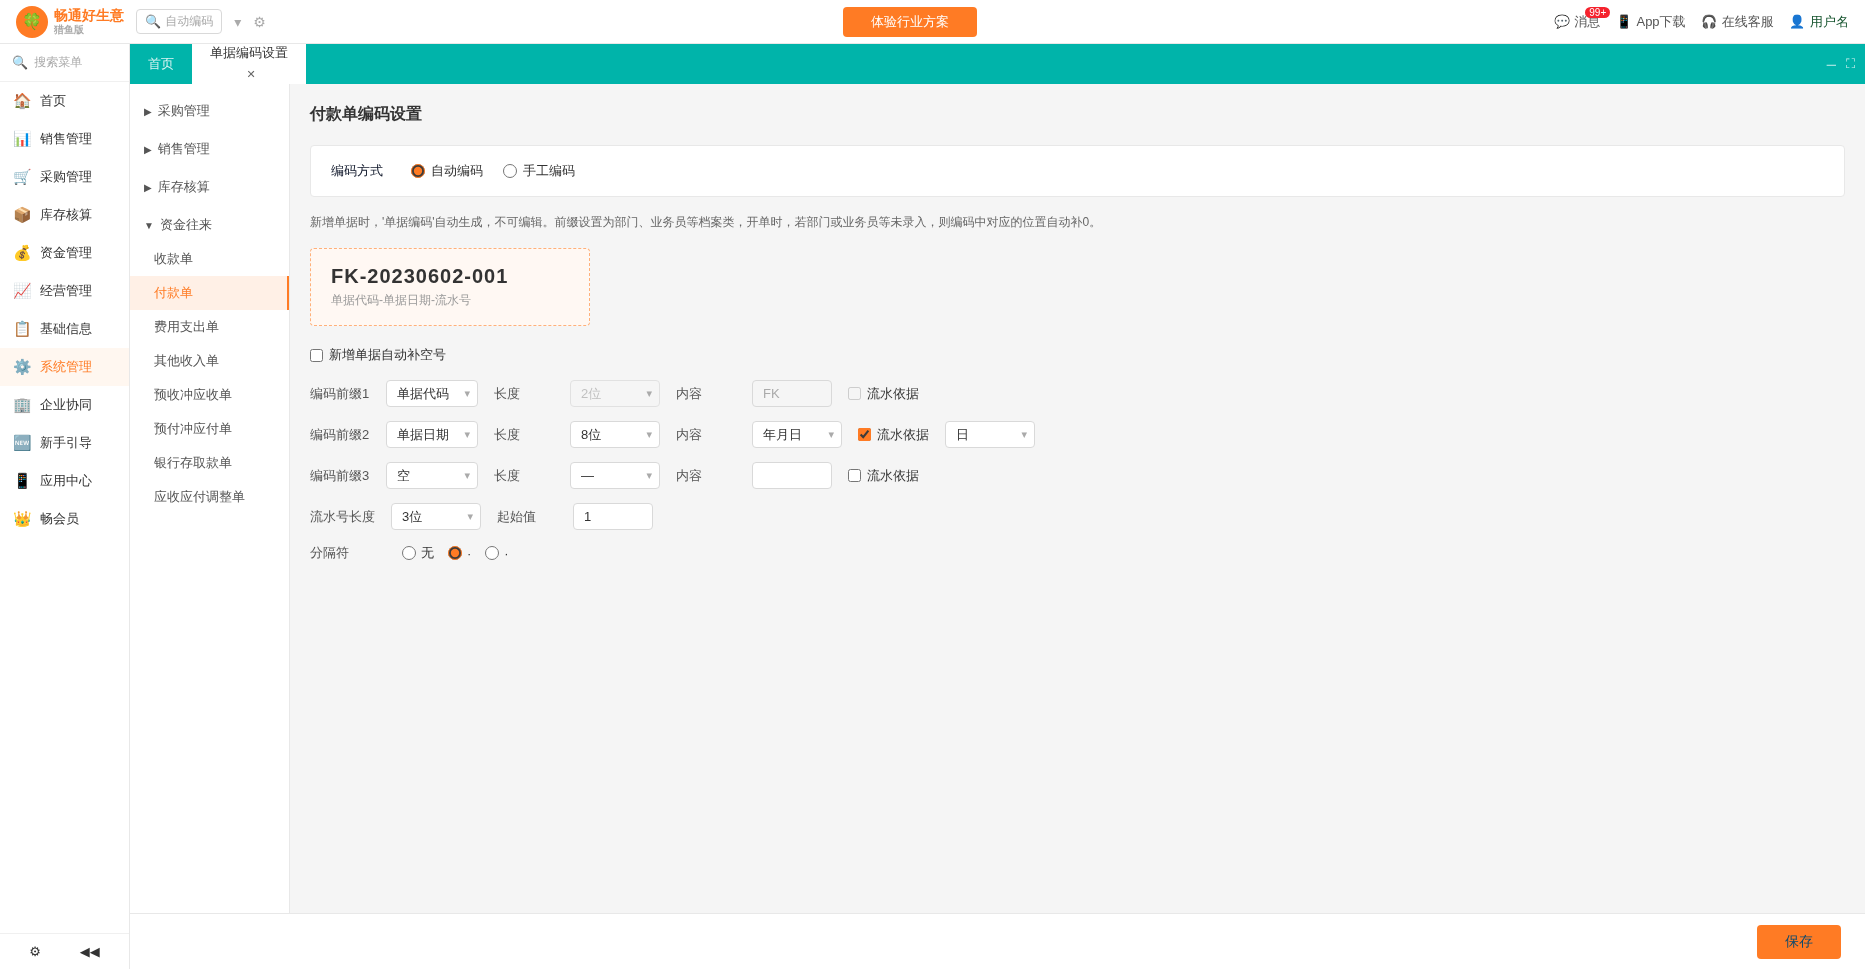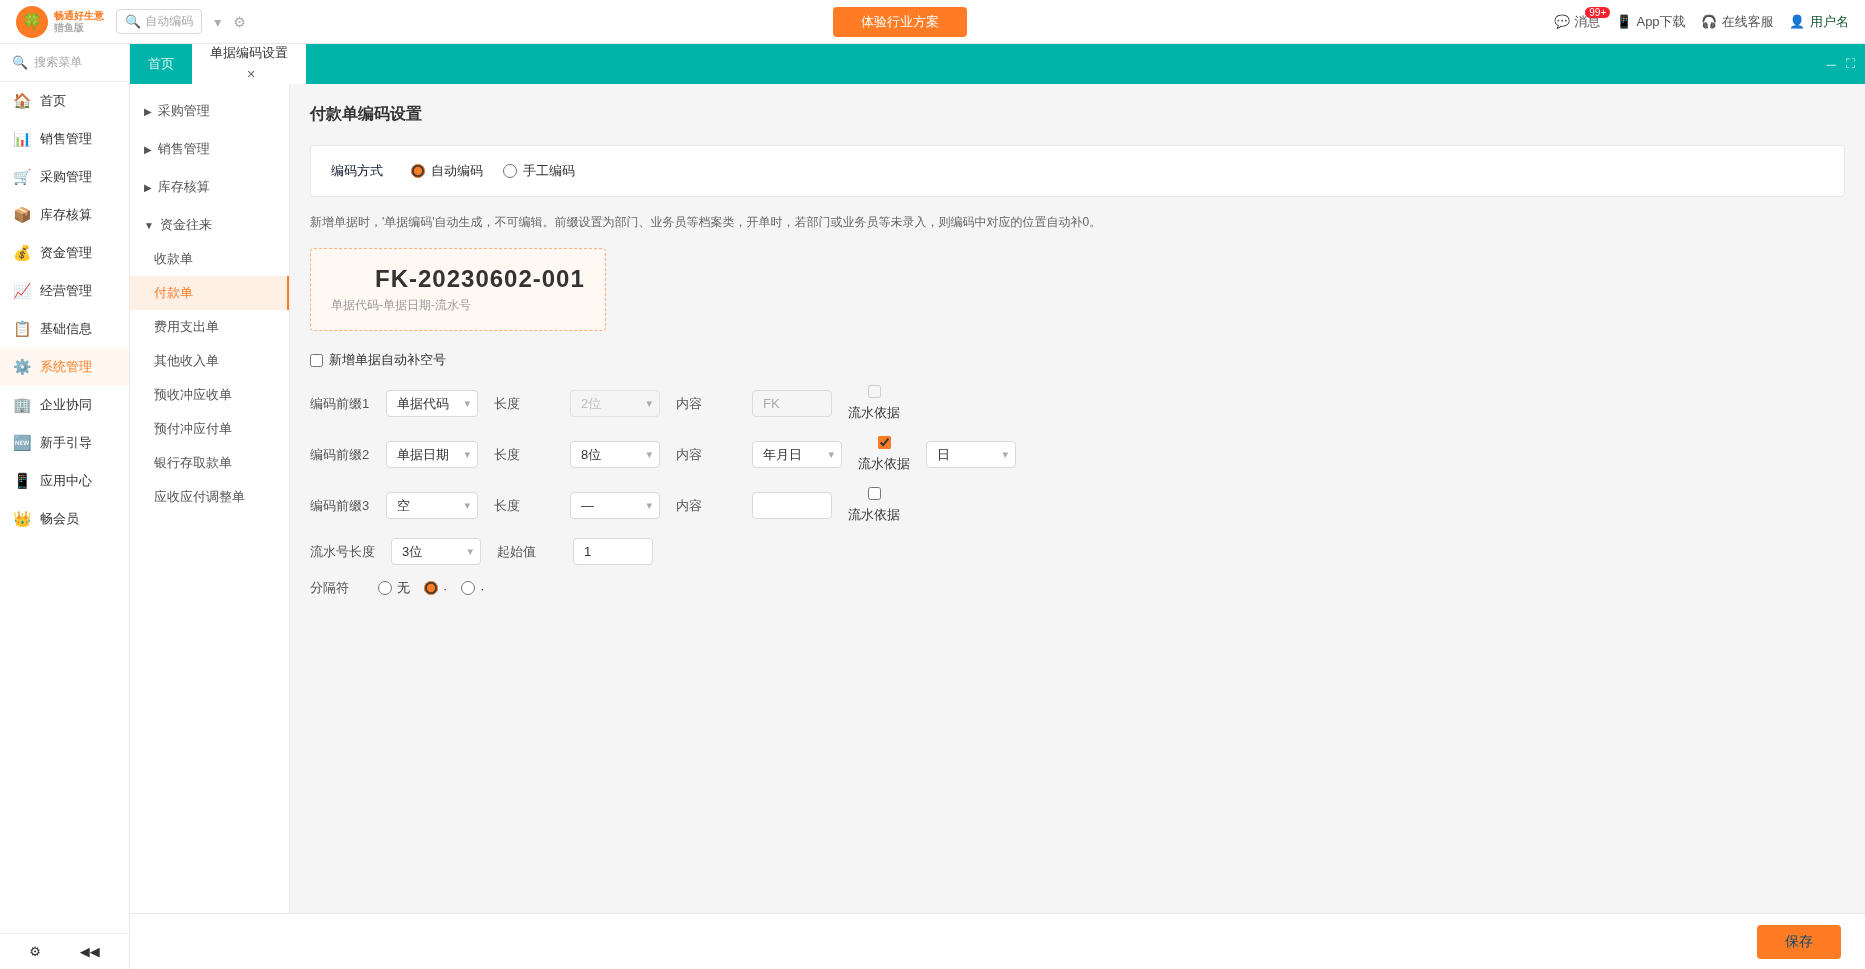--- a/index.html
+++ b/index.html
@@ -134,21 +134,21 @@
     
     .code-preview {
       border: 1px dashed #ffb07a;
       background: #fff8f3;
       border-radius: 4px;
       padding: 16px 20px;
       margin-bottom: 20px;
       display: inline-block;
       min-width: 280px;
     }
-    .code-preview .code-example { font-size: 24px; font-weight: bold; color: #333; letter-spacing: 1px; margin-left: 44px; }
+    .code-preview .code-example { font-size: 20px; font-weight: bold; color: #333; letter-spacing: 1px; }
     .code-preview .code-desc { font-size: 12px; color: #999; margin-top: 4px; }
 
     
     .checkbox-row { display: flex; align-items: center; gap: 6px; margin-bottom: 16px; color: #333; font-size: 13px; }
     .chk { accent-color: #ff7b24; }
 
     
     .form-row {
       display: flex; align-items: center; gap: 16px;
       margin-bottom: 14px;
@@ -167,25 +167,25 @@
       min-width: 90px;
       position: relative;
     }
     .select-wrap { position: relative; display: inline-flex; align-items: center; }
     .select-wrap::after { content: '▾'; position: absolute; right: 8px; color: #aaa; pointer-events: none; font-size: 11px; }
     .form-input {
       border: 1px solid #d9d9d9; border-radius: 4px; padding: 5px 10px;
       font-size: 13px; color: #333; background: #fff;
     }
 
-    .stream-checkbox { display: flex; align-items: center; gap: 6px; font-size: 13px; color: #333; flex-direction: column; }
+    .stream-checkbox { display: flex; align-items: center; gap: 6px; font-size: 13px; color: #333; }
     .stream-checkbox input { accent-color: #ff7b24; }
 
     
-    .sep-row { display: flex; align-items: center; gap: 8px; }
+    .sep-row { display: flex; align-items: center; gap: 32px; }
     .sep-label { color: #555; font-size: 13px; }
     .sep-options { display: flex; align-items: center; gap: 14px; }
     .sep-option { display: flex; align-items: center; gap: 5px; font-size: 13px; color: #333; cursor: pointer; }
 
     
     .bottom-bar {
       height: 56px;
       background: #fff;
       border-top: 1px solid #e8e8e8;
       display: flex;
@@ -207,21 +207,21 @@
     .content-wrapper { display: flex; flex-direction: column; flex: 1; overflow: hidden; }
   </style>
 </head>
 <body>
 
 <div class="top-bar">
   <div class="top-bar-left">
     <div class="top-bar-logo">
       <div class="logo-icon">🍀</div>
       <div style="display:flex;flex-direction:column;line-height:1.2">
-        <span style="font-size:10px;color:#ff7b24;font-weight:bold;">畅通好生意</span>
+        <span style="font-size:14px;color:#ff7b24;font-weight:bold;">畅通好生意</span>
         <span style="font-size:10px;color:#aaa;">猎鱼版</span>
       </div>
     </div>
     <div class="top-bar-search">
       <span>🔍</span>
       <span style="color:#aaa;font-size:12px;">自动编码</span>
     </div>
     <span style="color:#aaa;font-size:14px;cursor:pointer">▾</span>
     <span style="color:#aaa;font-size:14px;cursor:pointer">⚙</span>
   </div>

